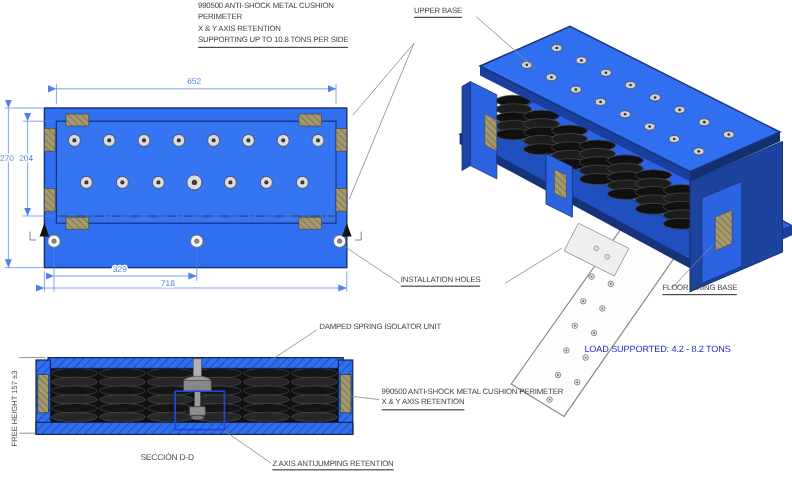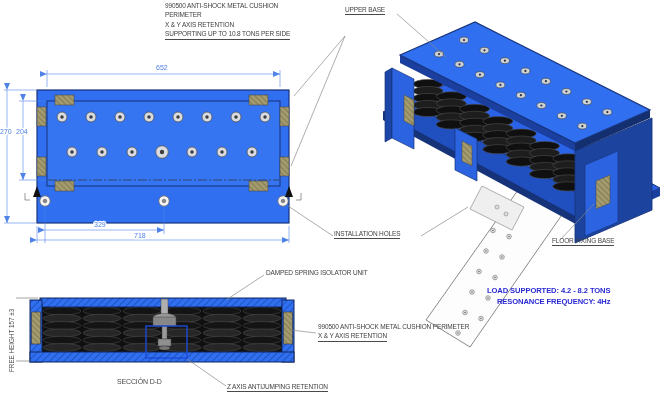--- a/index.html
+++ b/index.html
@@ -2,22 +2,22 @@
 <html><head>
 <meta charset="utf-8">
 <style>
   html,body{margin:0;padding:0;background:#fff;}
   .stage{position:relative;width:660px;height:404px;background:#fff;overflow:hidden;
          font-family:"Liberation Sans","DejaVu Sans",sans-serif;}
   svg{position:absolute;left:0;top:0;}
   .ann{position:absolute;font-size:6.5px;line-height:9.4px;color:#3f3f3f;
        letter-spacing:-0.15px;white-space:nowrap;z-index:5;}
   .ann .u, .u-line{border-bottom:1px solid #4a4a4a;display:inline-block;padding-bottom:0;}
-  .spec{position:absolute;font-size:7.6px;font-weight:bold;line-height:10.6px;
-        color:#2a2ad2;white-space:nowrap;z-index:5;letter-spacing:-0.1px;text-align:right;}
+  .spec{position:absolute;font-size:7.6px;font-weight:normal;line-height:10.6px;
+        color:#2a2ad2;white-space:nowrap;z-index:5;letter-spacing:-0.1px;}
   .small-label{font-size:7px;color:#4a4a4a;}
 </style>
 </head>
 <body>
 
 <div class="stage">
 
 <svg width="660" height="404" viewBox="0 0 660 404">
   <defs>
     <pattern id="blueHatch" width="5" height="5" patternTransform="rotate(45)" patternUnits="userSpaceOnUse">
@@ -349,21 +349,20 @@
 <div class="ann" style="left:334px;top:229px;">
   <span class="u">INSTALLATION HOLES</span>
 </div>
 
 <div class="ann" style="left:552px;top:236px;">
   <span class="u">FLOOR FIXING BASE</span>
 </div>
 
 <div class="spec" style="left:487px;top:286px;">
   <div>LOAD SUPPORTED: 4.2 - 8.2 TONS</div>
-  <div>RESONANCE FREQUENCY: 4Hz</div>
 </div>
 
 <div class="ann" style="left:266px;top:268px;">
   <span>DAMPED SPRING ISOLATOR UNIT</span>
 </div>
 
 <div class="ann" style="left:318px;top:322px;">
   <div>990500 ANTI-SHOCK METAL CUSHION PERIMETER</div>
   <div><span class="u">X &amp; Y AXIS RETENTION</span></div>
 </div>

